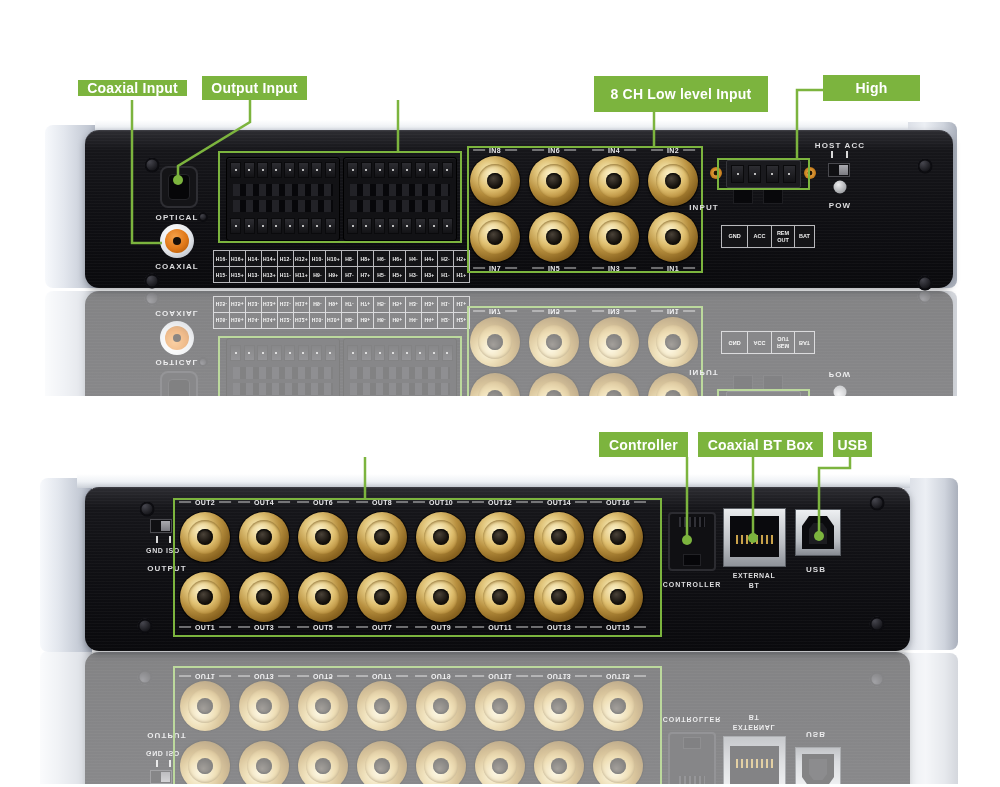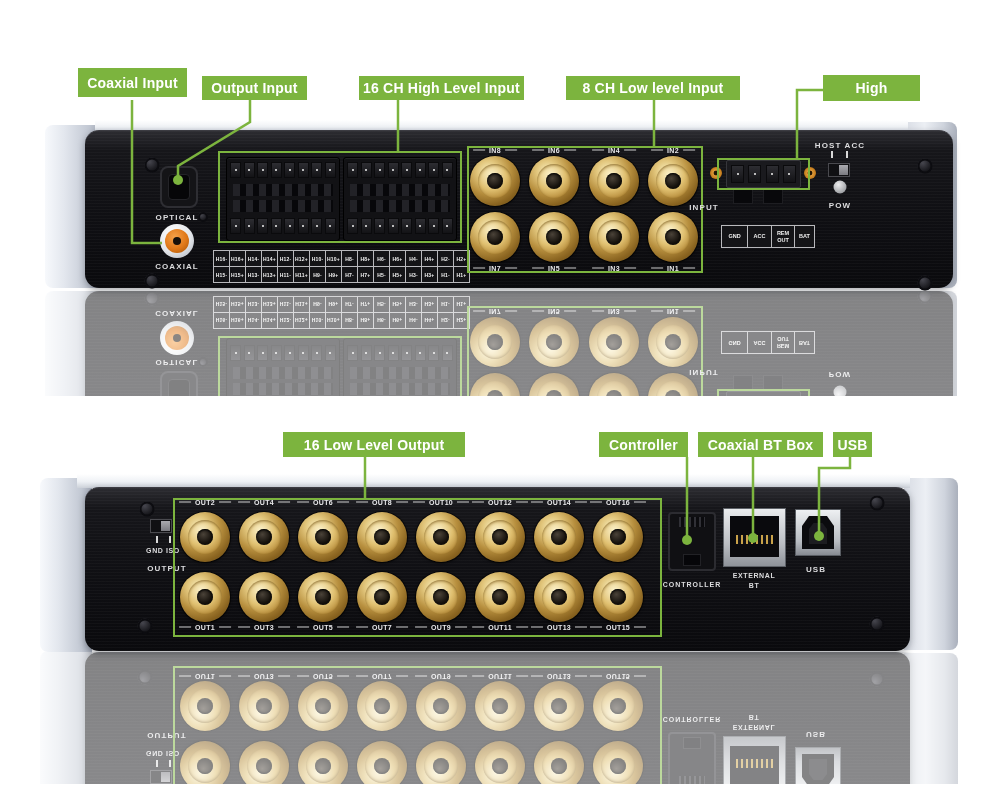--- a/index.html
+++ b/index.html
@@ -114,26 +114,24 @@
   
   .reflection{position:absolute;overflow:hidden;z-index:1;}
   .reflection::after{content:"";position:absolute;inset:0;
       background:linear-gradient(180deg,rgba(255,255,255,.42),rgba(255,255,255,.82) 48%,#fff 92%);}
 </style>
 </head>
 <body>
 
 <div id="canvas">
 
-  <div class="callout" style="left:78px;top:68px;width:109px;height:29px;">Coaxial Input</div>
+  <div class="callout" style="left:78px;top:80px;width:109px;height:16px;">Coaxial Input</div>
   <div class="callout" style="left:202px;top:76px;width:105px;height:24px;">Output Input</div>
-  <div class="callout" style="left:359px;top:76px;width:165px;height:24px;">16 CH High Level Input</div>
-  <div class="callout" style="left:566px;top:76px;width:174px;height:24px;">8 CH Low level Input</div>
+  <div class="callout" style="left:594px;top:76px;width:174px;height:36px;">8 CH Low level Input</div>
   <div class="callout" style="left:823px;top:75px;width:97px;height:26px;">High</div>
-  <div class="callout" style="left:283px;top:432px;width:182px;height:25px;">16 Low Level Output</div>
   <div class="callout" style="left:599px;top:432px;width:89px;height:25px;">Controller</div>
   <div class="callout" style="left:698px;top:432px;width:125px;height:25px;">Coaxial BT Box</div>
   <div class="callout" style="left:833px;top:432px;width:39px;height:25px;">USB</div>
 
   <svg id="ann">
     <g stroke="#7cb43e" stroke-width="2.5" fill="none">
       <polyline points="132,100 132,243 162,243"></polyline>
       <polyline points="250,100 250,122 178,166 178,177"></polyline>
       <line x1="398" y1="100" x2="398" y2="152"></line>
       <line x1="654" y1="100" x2="654" y2="147"></line>

